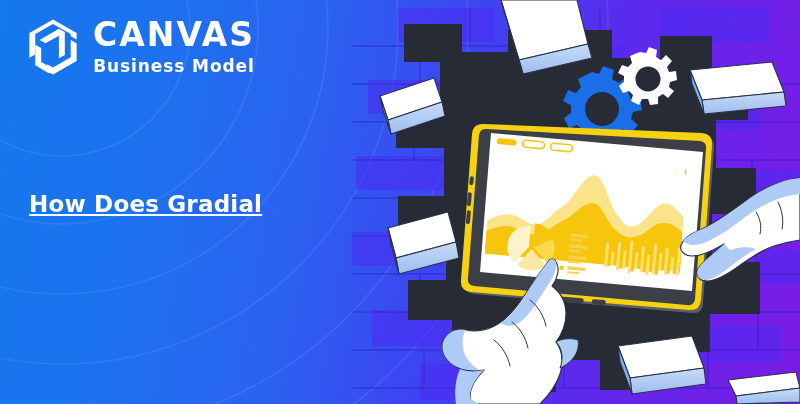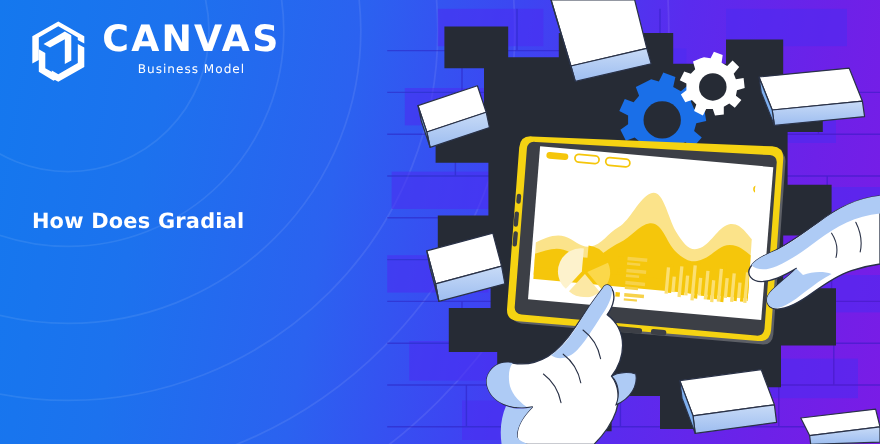--- a/index.html
+++ b/index.html
@@ -15,37 +15,37 @@
         #1478EE 0%, #1C72EE 18%, #2B62F0 38%,
         #3D45F2 55%, #5A2BEE 72%, #6D21E8 88%, #7A1CE6 100%);
   }
 
   
   .arcs{ position:absolute; inset:0; pointer-events:none; }
 
   
   .logo-block{
     position:absolute; left:26px; top:18px;
-    display:flex; gap:13px;
+    display:flex; align-items:center; gap:13px;
   }
   .logo-mark{ width:54px; height:58px; flex:none; }
   .logo-words{ display:flex; flex-direction:column; }
   .logo-title{
     color:#ffffff; font-size:33px; font-weight:bold;
     letter-spacing:2.0px; line-height:1.0;
   }
   .logo-sub{
-    color:#ffffff; font-size:11px; font-weight:normal;
+    color:#ffffff; font-size:17px; font-weight:bold;
     letter-spacing:0.9px; margin-top:5px; text-align:center;
   }
 
   .headline{
     position:absolute; left:29px; top:186px; width:330px;
-    color:#ffffff; font-size:19px; font-weight:bold;
-    line-height:1.62; letter-spacing:0.2px;
+    color:#ffffff; font-size:23px; font-weight:bold;
+    line-height:1.62; letter-spacing:0.2px;text-decoration:underline;
   }
   .headline .l2{ display:block; }
 
   
   .illo{ position:absolute; left:0; top:0; width:800px; height:404px; }
 </style>
 </head>
 <body>
 
 <div class="banner">

